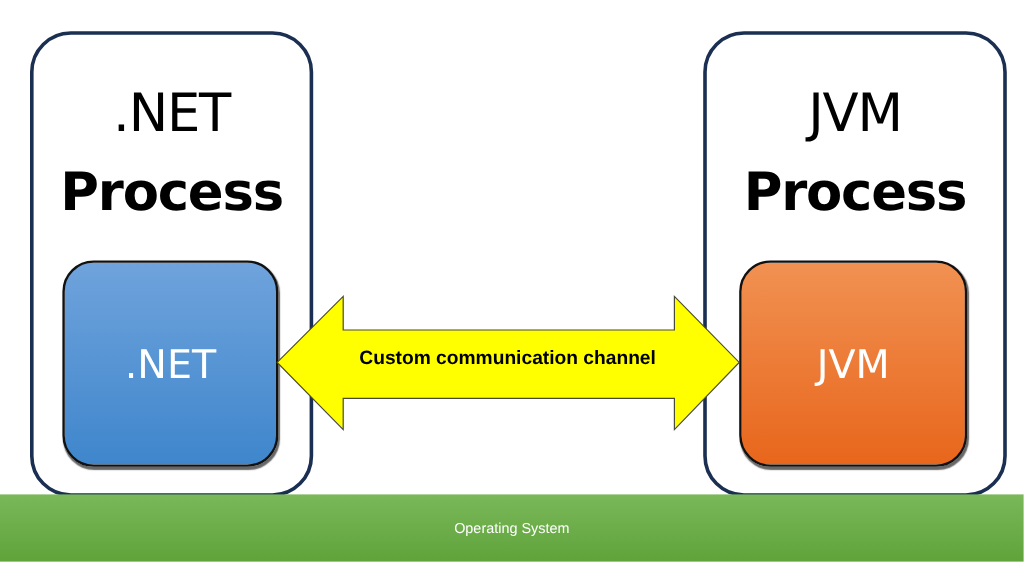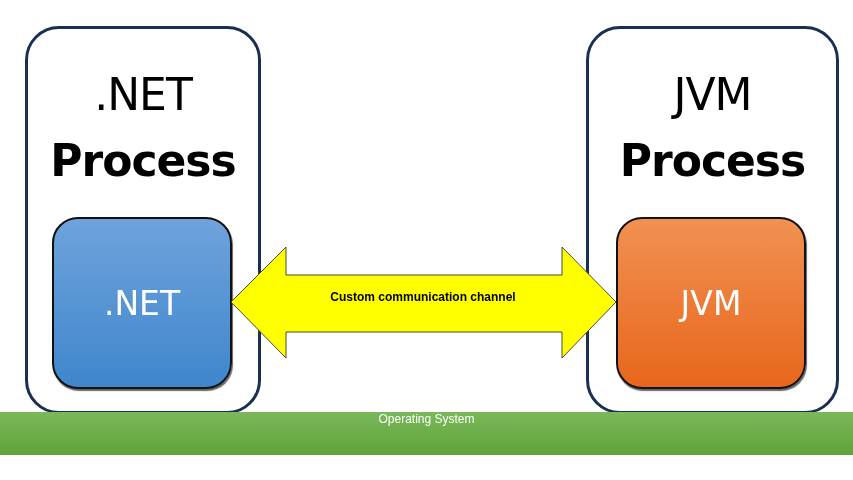--- a/index.html
+++ b/index.html
@@ -21,26 +21,26 @@
       position: absolute; box-sizing: border-box; border: 2px solid #111; border-radius: 26px;
       display: flex; align-items: center; justify-content: center;
       color: #ffffff; font-family: "DejaVu Sans", sans-serif; font-size: 33px;
       box-shadow: 1px 2px 1px rgba(0,0,0,0.6);
     }
     #inner-net { left: 52px; top: 217px; width: 180px; height: 172px; background: linear-gradient(#6fa3dc, #3f86cc); }
     #inner-jvm { left: 616px; top: 217px; width: 190px; height: 172px; background: linear-gradient(#f19152, #e8661c); }
     #arrow { position: absolute; left: 0; top: 0; width: 853px; height: 480px; }
     .arrow-label {
       position: absolute; left: 230px; width: 386px; top: 290px; text-align: center;
-      font-family: "Liberation Sans", sans-serif; font-weight: bold; font-size: 12px; color: #000;
+      font-family: "Liberation Sans", sans-serif; font-weight: bold; font-size: 16px; color: #000;
     }
     #os-bar {
-      position: absolute; left: 0; top: 412px; width: 853px; height: 43px;
+      position: absolute; left: 0; top: 412px; width: 853px; height: 56px;
       background: linear-gradient(#7ab85a, #5fa33a);
-      display: flex; align-items: flex-start; justify-content: center;
+      display: flex; align-items: center; justify-content: center;
     }
     #os-label { color: #ffffff; font-family: "Liberation Sans", sans-serif; font-size: 12px; }
   </style>
 </head>
 <body>
 
 <div class="outer" id="outer-net">
   <div class="proc-title l1">.NET</div>
   <div class="proc-title l2">Process</div>
 </div>

